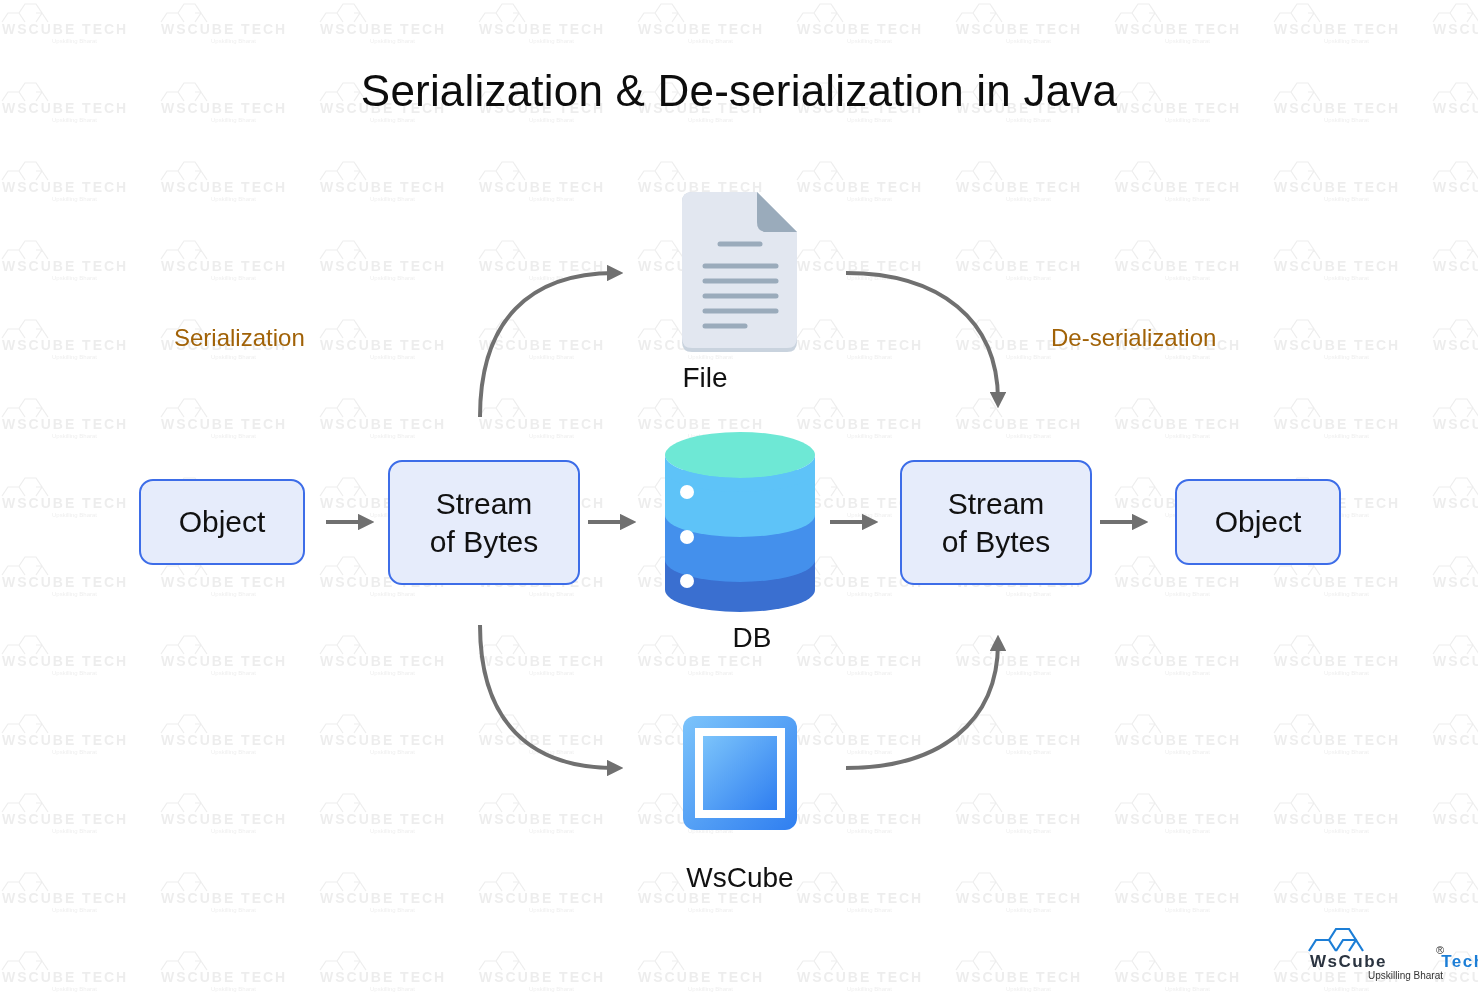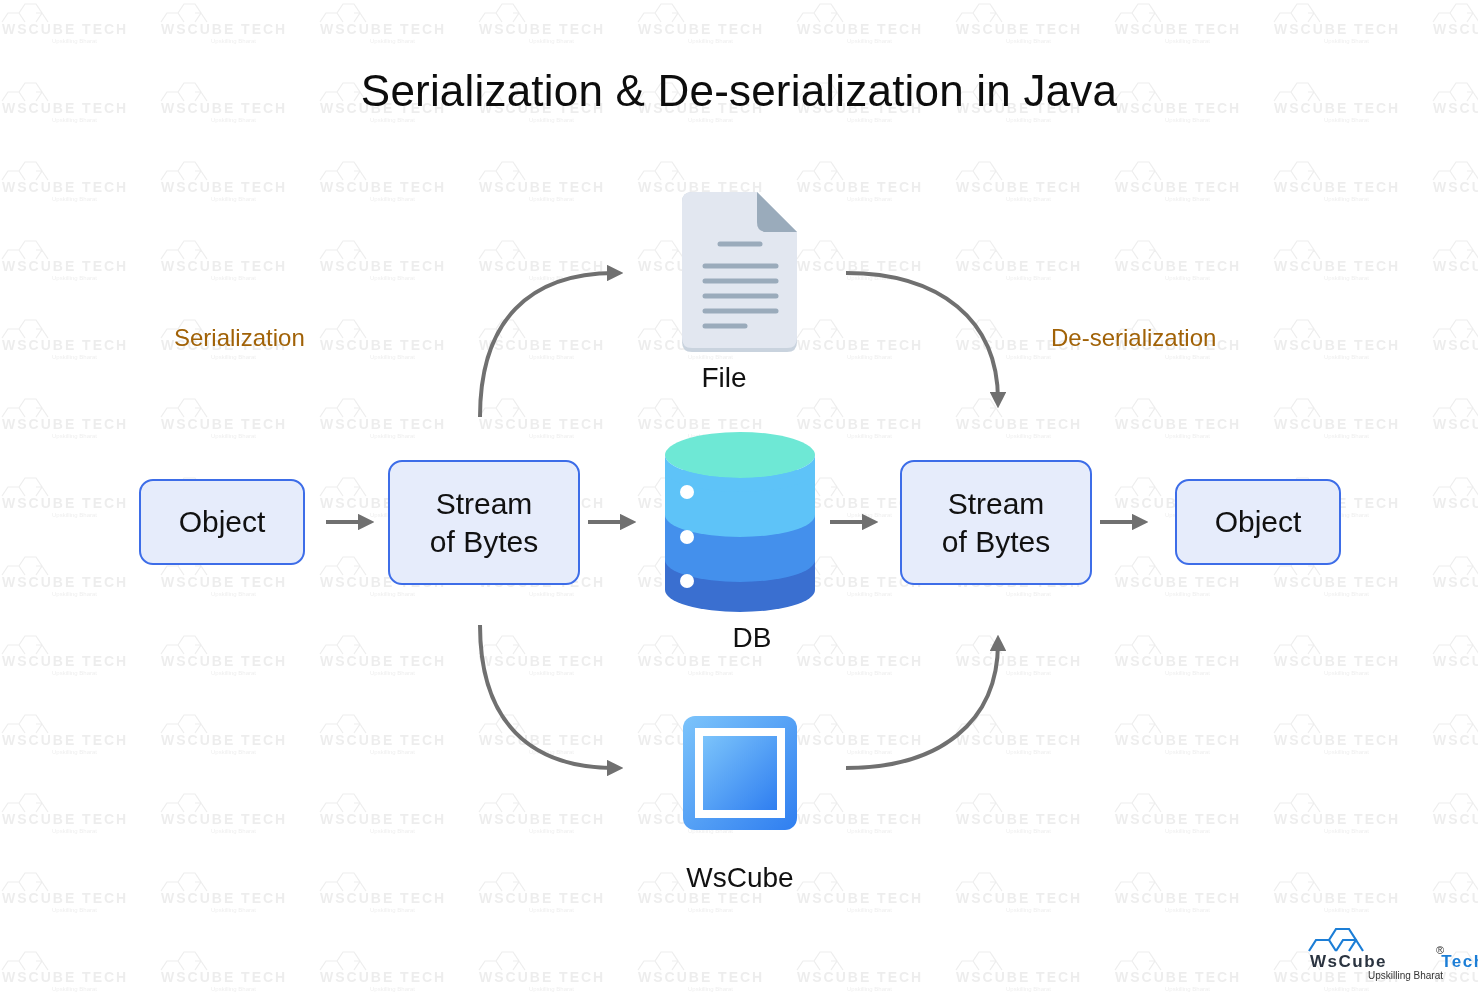--- a/index.html
+++ b/index.html
@@ -27,21 +27,21 @@
       text-align: center; font-size: 30px; line-height: 38px; color: #111;
     }
     .box-object-left { left: 139px; top: 479px; width: 166px; height: 86px; }
     .box-stream-left { left: 388px; top: 460px; width: 192px; height: 125px; }
     .box-stream-right { left: 900px; top: 460px; width: 192px; height: 125px; }
     .box-object-right { left: 1175px; top: 479px; width: 166px; height: 86px; }
 
     .icon-label {
       position: absolute; width: 200px; text-align: center; font-size: 28px; color: #111;
     }
-    .lbl-file { left: 624px; top: 362px; }
+    .lbl-file { left: 605px; top: 362px; }
     .lbl-db { left: 652px; top: 622px; }
     .lbl-mem { left: 640px; top: 862px; }
 
     svg.overlay { position: absolute; left: 0; top: 0; }
     .logo { position: absolute; left: 1305px; top: 924px; width: 150px; height: 60px; }
     .logo-text {
       position: absolute; left: 1310px; top: 952px; font-size: 17px; font-weight: bold;
       letter-spacing: 1.5px; color: #2b3440; white-space: nowrap;
     }
     .logo-text .tech { color: #1c7ed6; margin-left: 48px; }

